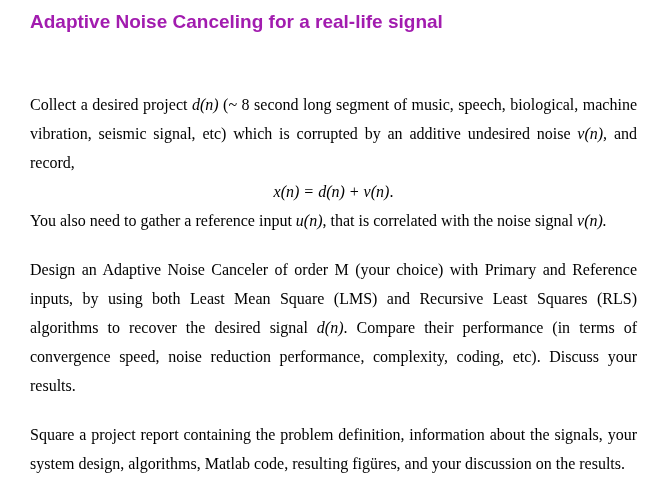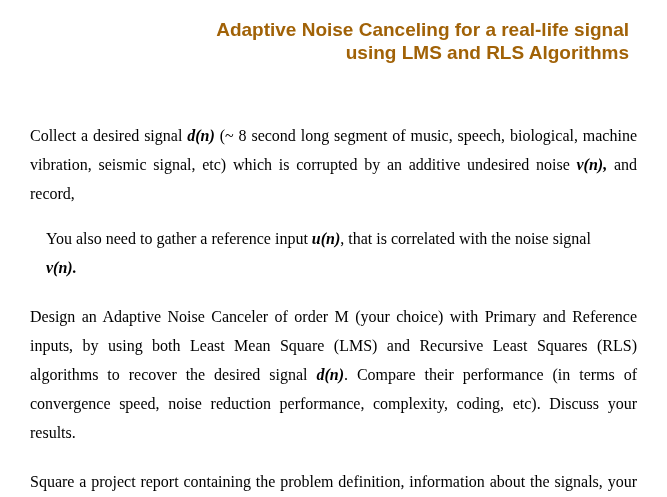--- a/index.html
+++ b/index.html
@@ -16,61 +16,61 @@
     box-sizing: border-box;
     width: 667px;
     height: 497px;
     padding: 10px 30px 0 30px;
     background: #ffffff;
     color: #000000;
     font-family: "Liberation Serif", serif;
     font-size: 16px;
   }
   .doc-title {
-    margin: 8px;
+    margin: 0;
     font-family: "Liberation Sans", sans-serif;
     font-weight: bold;
     font-size: 19px;
     line-height: 23px;
-    text-align: right;
-    color: #a16207;
+    text-align: left;
+    color: #a21caf;
   }
   .title-line { display: block; }
   .para {
     margin: 0;
     line-height: 29px;
     text-align: justify;
   }
   .p1 { margin-top: 57px; }
   .eq {
     margin: 0;
     line-height: 29px;
     text-align: center;
   }
   .ref {
-    margin: 16px;
+    margin: 0;
     line-height: 29px;
   }
   .p2 { margin-top: 20px; }
   .p3 { margin-top: 20px; }
   .b  { font-weight: normal; }
-  .bi { font-weight: bold; font-style: italic; }
+  .bi { font-weight: normal; font-style: italic; }
 </style>
 </head>
 <body>
 
 <div class="page">
 
   <h1 class="doc-title">
       <span class="title-line">Adaptive Noise Canceling for a real-life signal</span>
-      <span class="title-line">using LMS and RLS Algorithms</span>
     </h1>
 
-  <p class="para p1"><span>Collect a desired signal </span><span class="bi">d(n)</span><span> (~ 8 second long segment of music, speech, biological, machine vibration, seismic signal, etc) which is corrupted by an additive undesired noise </span><span class="bi">v(n),</span><span> and record,</span></p>
+  <p class="para p1"><span>Collect a desired project </span><span class="bi">d(n)</span><span> (~ 8 second long segment of music, speech, biological, machine vibration, seismic signal, etc) which is corrupted by an additive undesired noise </span><span class="bi">v(n),</span><span> and record,</span></p>
 
+  <p class="eq"><span class="bi">x(n) = d(n) + v(n)</span><span>.</span></p>
 
   <p class="ref"><span>You also need to gather a reference input </span><span class="bi">u(n)</span><span>, that is correlated with the noise signal </span><span class="bi">v(n).</span></p>
 
   <p class="para p2"><span>Design an </span><span class="b">Adaptive Noise Canceler</span><span> of order </span><span class="b">M</span><span> (your choice) with Primary and Reference inputs, by using both Least Mean Square </span><span class="b">(LMS)</span><span> and Recursive Least Squares </span><span class="b">(RLS)</span><span> algorithms to recover the desired signal </span><span class="bi">d(n)</span><span>. Compare their performance (in terms of convergence speed, noise reduction performance, complexity, coding, etc). Discuss your results.</span></p>
 
   <p class="para p3"><span>Square a project report containing the problem definition, information about the signals, your system design, algorithms, Matlab code, resulting figüres, and your discussion on the results.</span></p>
 
 </div>
 
 </body></html>

